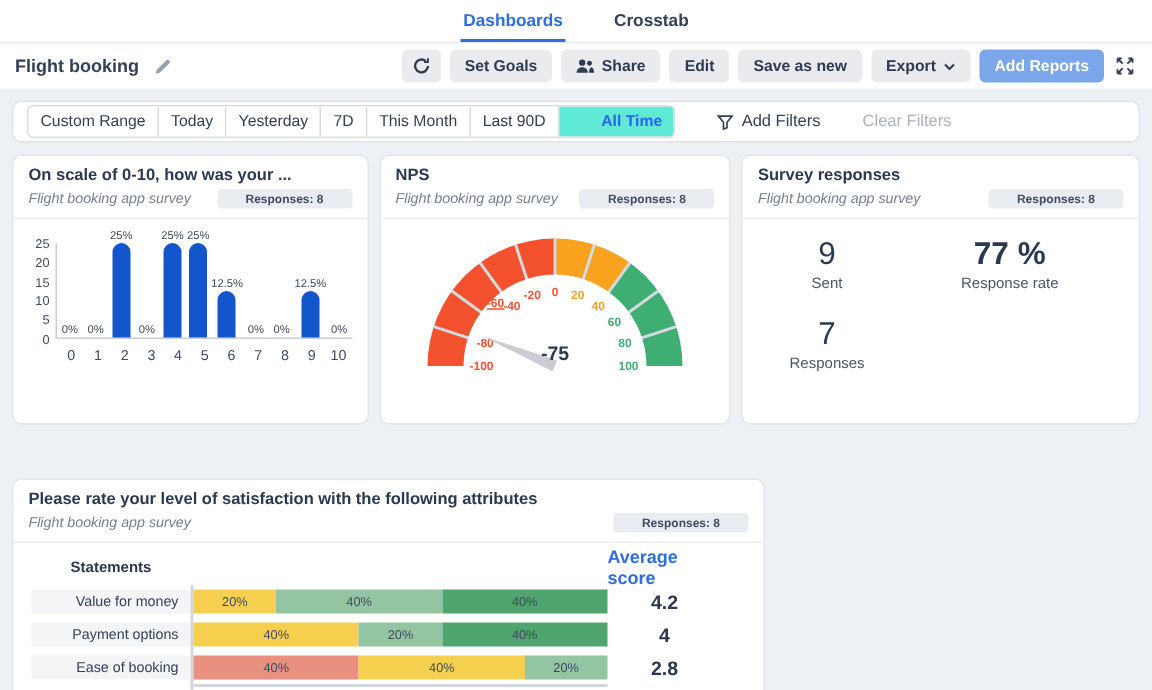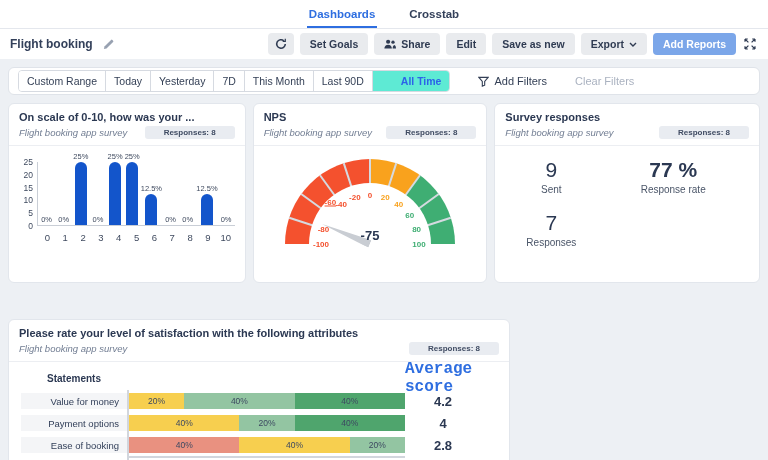--- a/index.html
+++ b/index.html
@@ -104,21 +104,21 @@
   
   .sat-body { padding:8px 12px 0; }
   .sat-row, .sat-hrow, .sat-axisrow, .sat-legendrow { display:flex; align-items:stretch; }
   .sat-col-label { width:106px; flex-shrink:0; display:flex; align-items:center; }
   .sat-col-track { flex:1; position:relative; display:flex; align-items:center; }
   .sat-col-score { width:92px; flex-shrink:0; display:flex; align-items:center;
     justify-content:center; padding-right:16px; }
   .sat-hrow { height:16px; margin-bottom:4px; }
   .sat-hrow .hdr-statements { width:100%; text-align:center; font-size:10px;
     font-weight:bold; color:#2b3852; }
-  .sat-hrow .hdr-score { font-size:16px; font-weight:bold; color:#2e6ee0;font-family:Liberation Mono, monospace; }
+  .sat-hrow .hdr-score { font-size:12px; font-weight:bold; color:#2e6ee0; }
   .sat-row { height:22px; }
   .label-band { height:16px; width:100%; background:#f4f5f7; display:flex;
     align-items:center; justify-content:flex-end; padding-right:8px;
     font-size:9.5px; color:#33405a; }
   .sat-row .sat-col-track { border-left:2px solid #d2d6dd; }
   .hbar { height:16px; width:100%; display:flex; }
   .hseg { display:flex; align-items:center; justify-content:center;
     font-size:8.5px; color:#3d4961; overflow:hidden; white-space:nowrap; }
   .sat-score { font-size:13px; font-weight:600; color:#2b3852; }
   .sat-axisrow { height:16px; }

